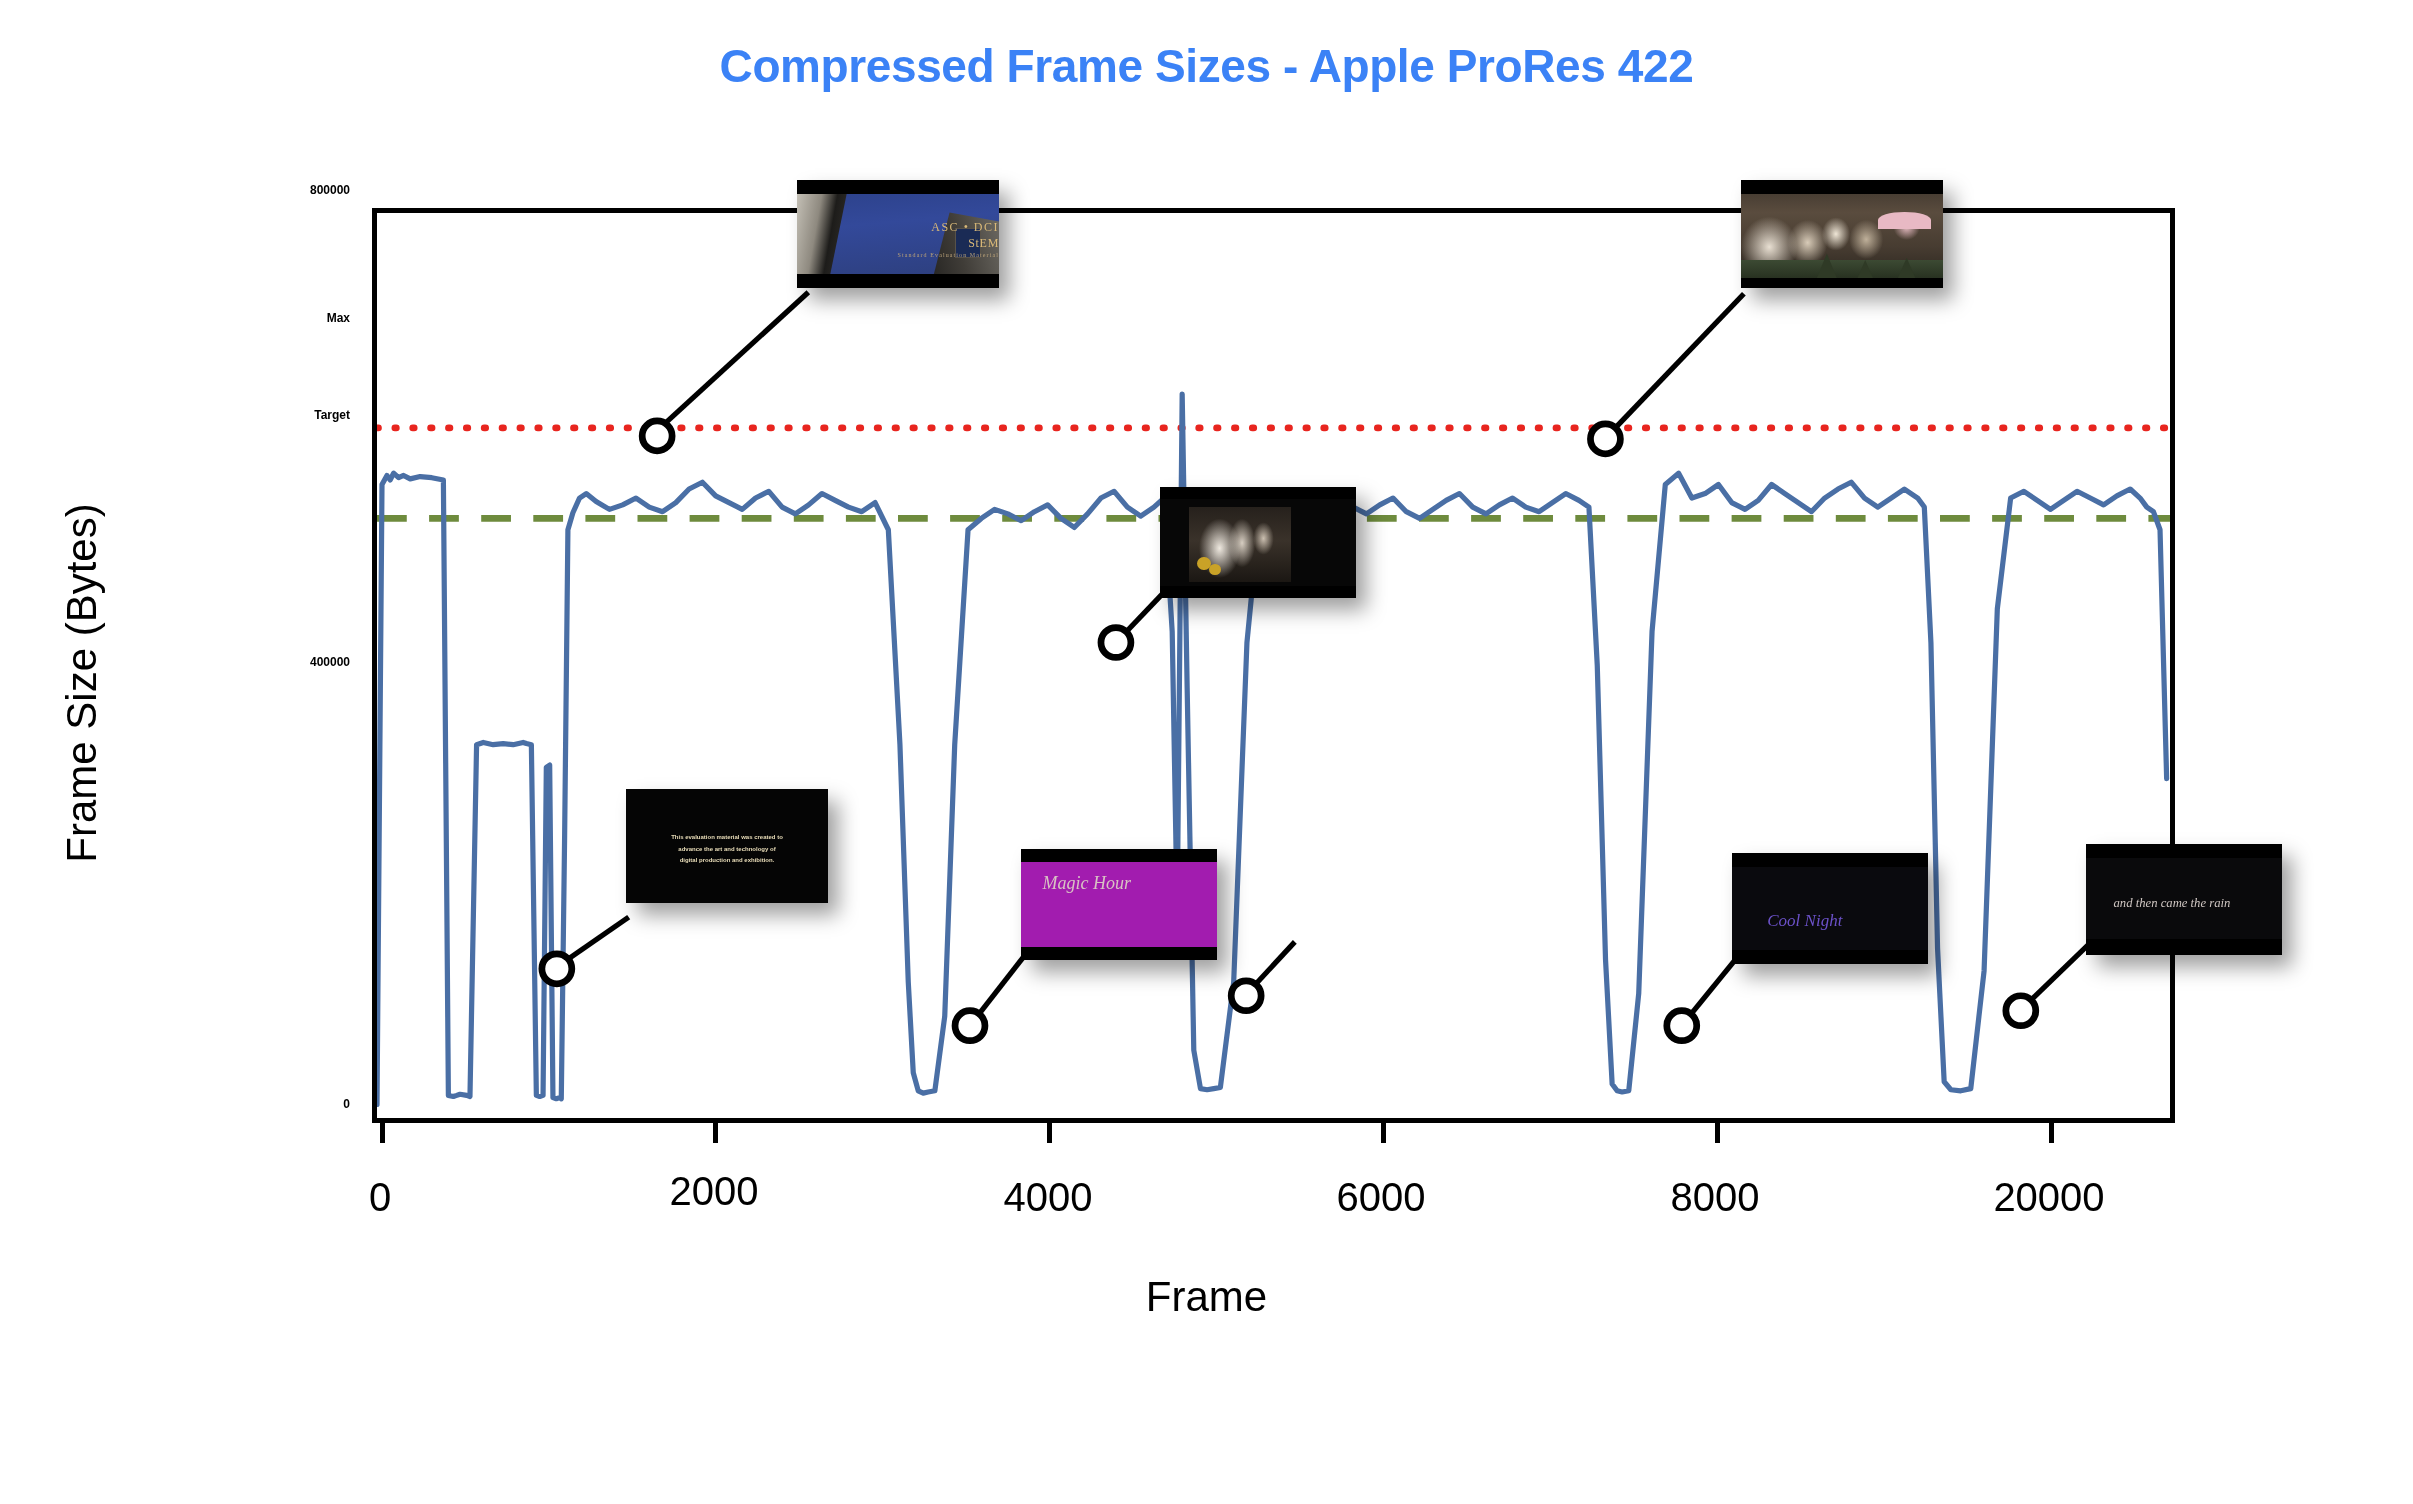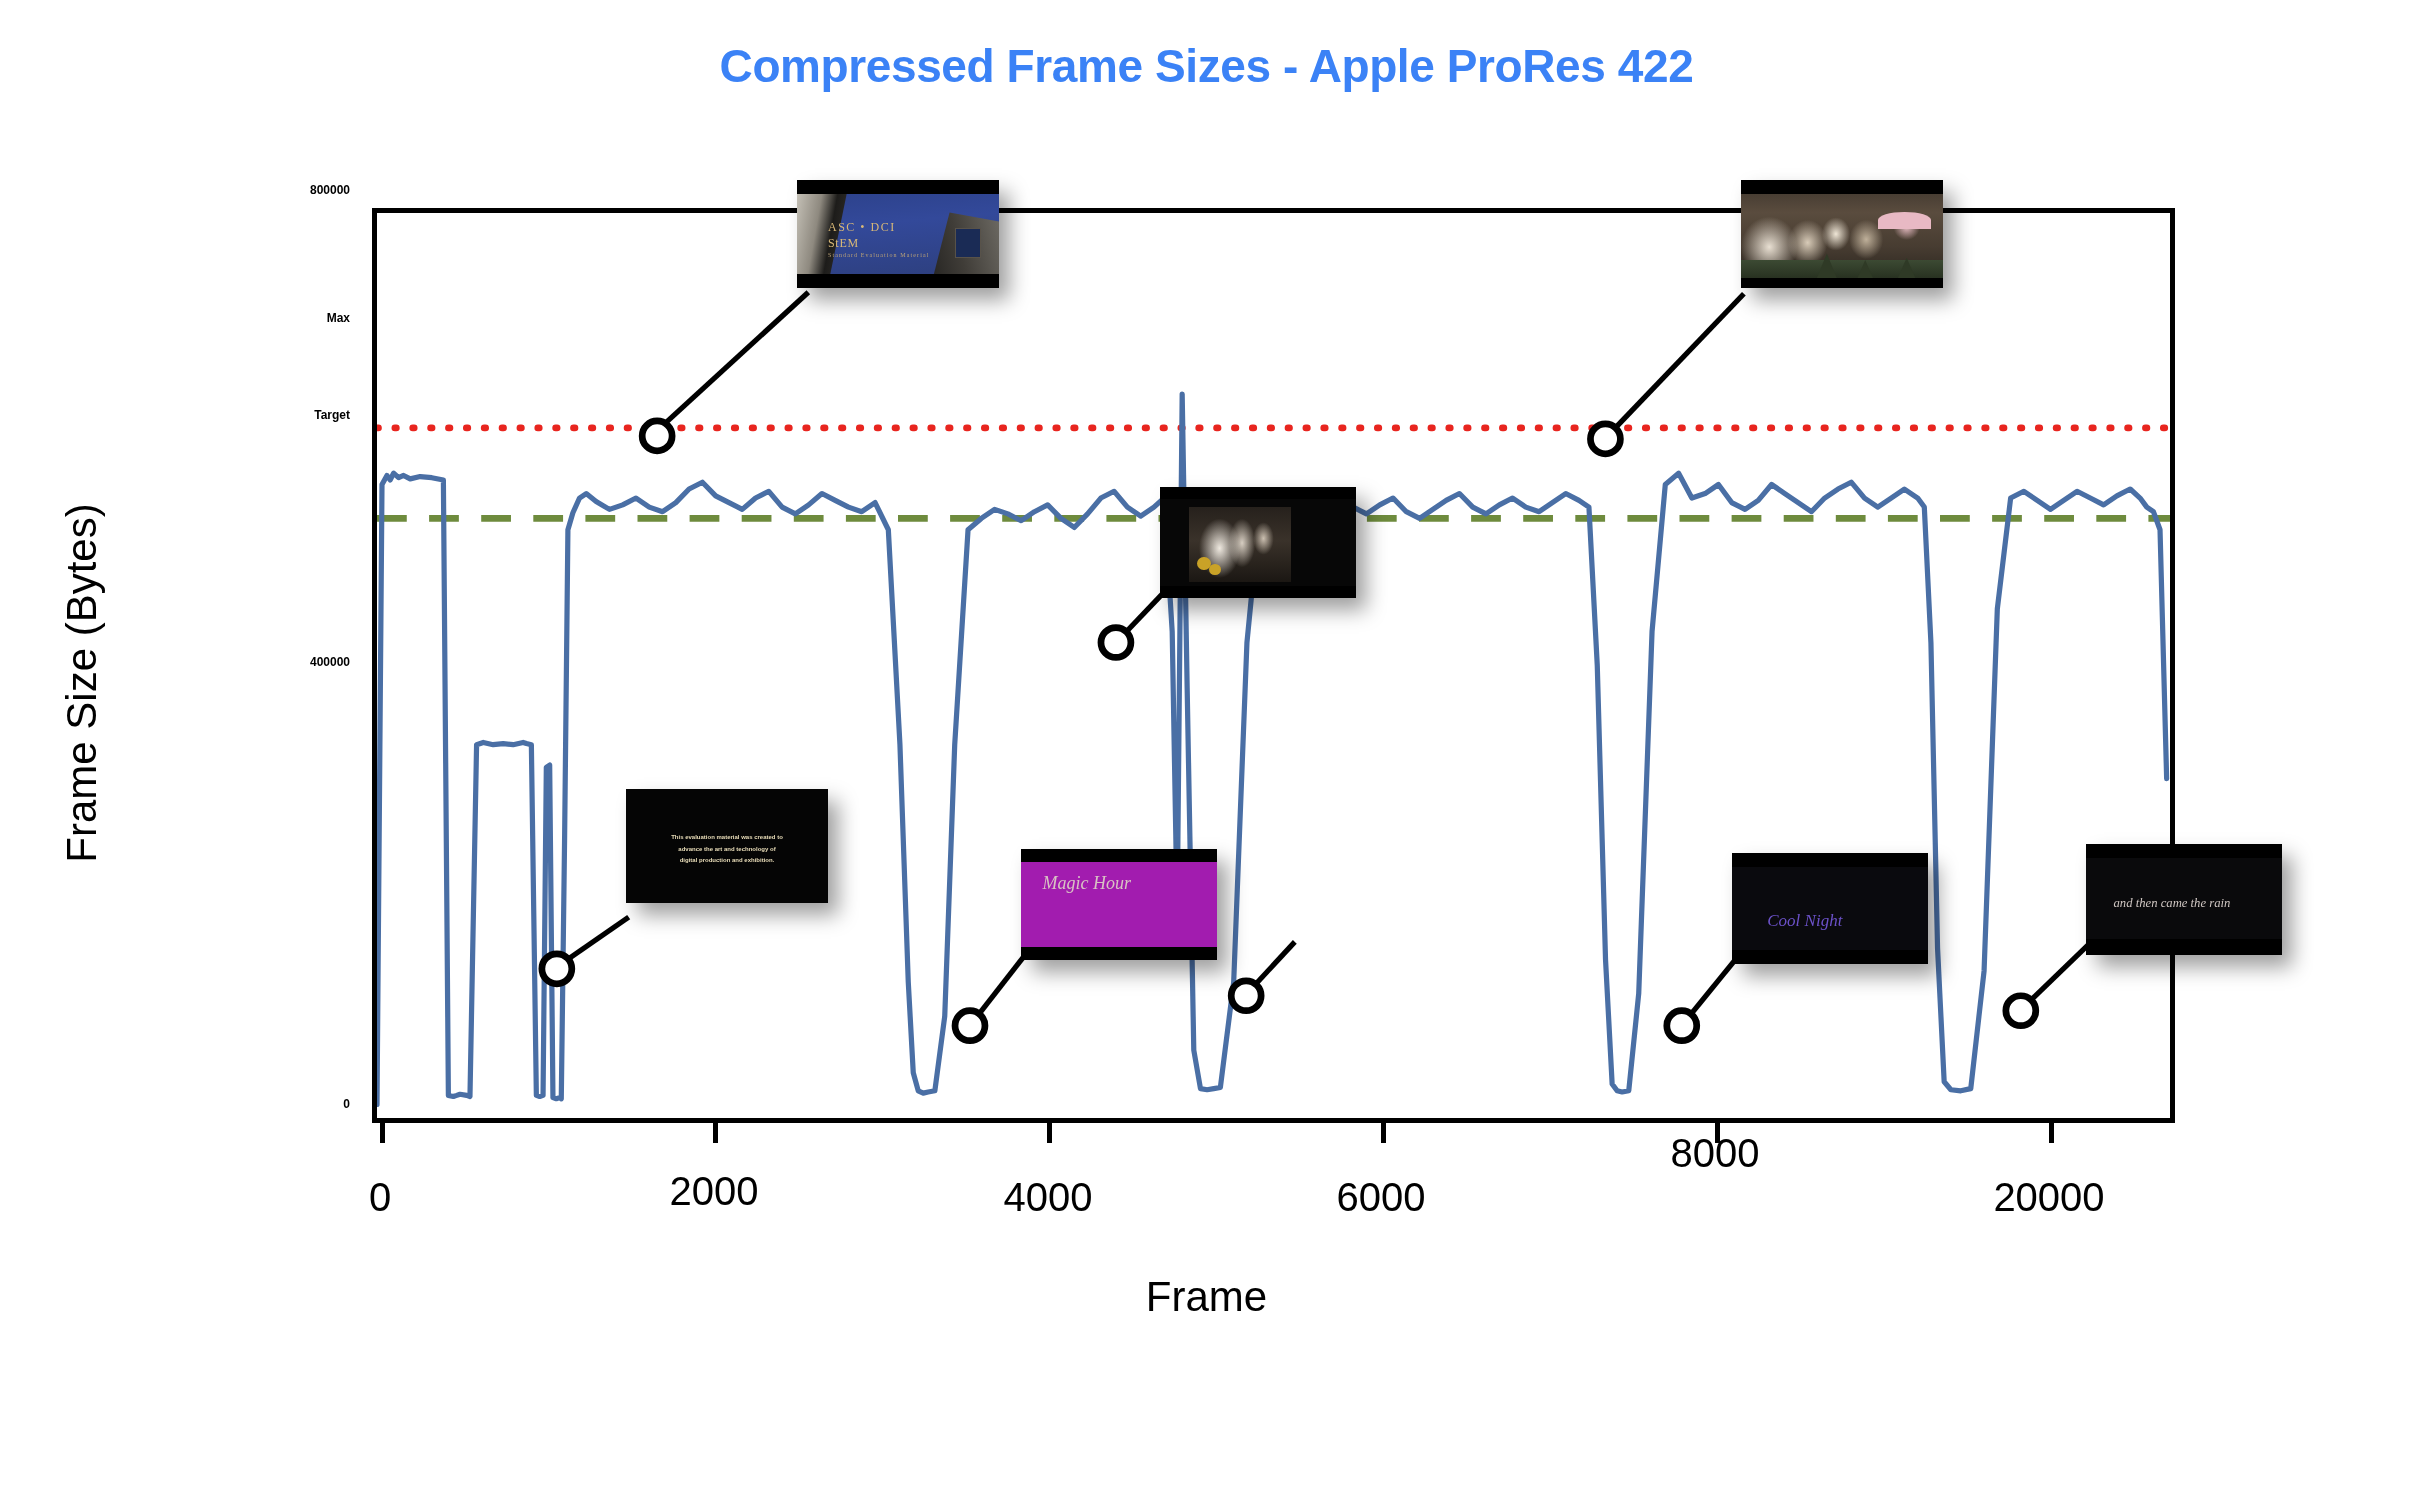--- a/index.html
+++ b/index.html
@@ -82,22 +82,22 @@
   .stem-sky{position:absolute;left:0;top:0;width:100%;height:100%;
     background:linear-gradient(175deg,#2a3f86 0%,#33499a 40%,#2c3d78 100%);}
   .stem-bldg-l{position:absolute;left:0;top:0;width:26%;height:100%;
     background:linear-gradient(100deg,#c9c5bb 0%,#8e897f 38%,#1d1c1a 60%,#3a3732 100%);
     clip-path:polygon(0 0,100% 0,58% 100%,0 100%);}
   .stem-bldg-r{position:absolute;right:0;top:30%;width:34%;height:70%;
     background:linear-gradient(255deg,#6d6a63 0%,#403d38 55%,#232220 100%);
     clip-path:polygon(28% 0,100% 12%,100% 100%,0 100%);}
   .stem-win{position:absolute;background:#1a2b55;border:1.5px solid #585249;}
   .stem-txt1,.stem-txt2,.stem-txt3{
-    position:absolute;left:0;width:100%;text-align:left;
-    font-family:"Liberation Serif",serif;color:#d8b878;white-space:nowrap;padding-left:31px;}
+    position:absolute;left:0;width:100%;text-align:right;
+    font-family:"Liberation Serif",serif;color:#d8b878;white-space:nowrap;}
 
   
   .crowd{position:absolute;left:0;top:0;width:100%;height:100%;
     background:
       radial-gradient(ellipse 20% 40% at 14% 62%, #e8dfd2 0%, rgba(232,223,210,0) 70%),
       radial-gradient(ellipse 14% 30% at 33% 58%, #d8cbb8 0%, rgba(216,203,184,0) 70%),
       radial-gradient(ellipse 10% 22% at 47% 50%, #efe6d6 0%, rgba(239,230,214,0) 70%),
       radial-gradient(ellipse 12% 26% at 62% 55%, #bfb09a 0%, rgba(191,176,154,0) 70%),
       radial-gradient(ellipse 9% 16% at 82% 44%, #e3b9bf 0%, rgba(227,185,191,0) 72%),
       linear-gradient(180deg,#3b332b 0%,#5a4c3e 30%,#473c31 62%,#24201b 100%);}
@@ -146,21 +146,21 @@
   <div class="xtickmark" style="left:713px;"></div>
   <div class="xtickmark" style="left:1047px;"></div>
   <div class="xtickmark" style="left:1381px;"></div>
   <div class="xtickmark" style="left:1715px;"></div>
   <div class="xtickmark" style="left:2049px;"></div>
 
   <div class="xtick" style="left:260px;top:1175px;">0</div>
   <div class="xtick" style="left:594px;top:1169px;">2000</div>
   <div class="xtick" style="left:928px;top:1175px;">4000</div>
   <div class="xtick" style="left:1261px;top:1175px;">6000</div>
-  <div class="xtick" style="left:1595px;top:1131px;text-align:center;">8000</div>
+  <div class="xtick" style="left:1595px;top:1175px;text-align:center;">8000</div>
   <div class="xtick" style="left:1929px;top:1175px;">20000</div>
 
   <div class="xlabel">Frame</div>
 
   <div id="plot">
     <svg id="plotsvg" viewBox="0 0 2409 1222" preserveAspectRatio="none">
       <line id="maxline" x1="0" y1="290.225" x2="2409" y2="290.225" stroke="#E8251F" stroke-width="9" stroke-dasharray="2 22" stroke-linecap="round"></line>
       <line id="targetline" x1="0" y1="412.42500000000007" x2="2409" y2="412.42500000000007" stroke="#6E8B3D" stroke-width="9" stroke-dasharray="40 30"></line>
       <polyline id="series0" fill="none" stroke="#4A6FA5" stroke-width="7" stroke-linejoin="round" stroke-linecap="round" points="0.0,1203.7 6.7,366.6 13.4,354.4 17.8,360.5 22.3,351.3 29.0,357.4 35.7,354.4 44.6,359.0 58.0,355.9 73.6,357.4 89.2,360.5 95.9,1191.5 102.6,1193.0 107.1,1191.5 111.5,1189.9 120.5,1191.5 124.9,1193.0 133.8,717.9 142.8,714.9 156.1,717.9 169.5,716.4 182.9,717.9 196.3,714.9 200.8,716.4 207.4,717.9 214.1,1191.5 218.6,1193.0 223.1,1191.5 227.5,748.5 232.0,745.4 236.4,1194.5 240.9,1196.0 245.4,1194.5 247.6,1196.0 252.1,840.1 256.5,427.7 263.2,404.8 272.1,384.9 281.1,378.8 294.4,389.5 312.3,400.2 330.1,394.1 348.0,384.9 365.8,397.1 383.7,403.3 401.5,391.0 419.3,372.7 437.2,363.5 455.0,381.9 472.9,391.0 490.7,400.2 508.6,384.9 526.4,375.8 544.3,397.1 562.1,406.3 579.9,394.1 597.8,378.8 615.6,388.0 633.5,397.1 651.3,403.3 669.2,391.0 687.0,427.7 702.6,717.9 713.8,1038.7 720.5,1160.9 727.2,1185.3 733.9,1188.4 740.5,1186.9 749.5,1185.3 762.8,1084.5 776.2,717.9 794.1,427.7 811.9,412.4 829.8,400.2 847.6,406.3 865.5,415.5 883.3,403.3 901.1,394.1 919.0,412.4 936.8,424.6 954.7,406.3 972.5,384.9 990.4,375.8 1008.2,397.1 1026.1,409.4 1043.9,397.1 1057.3,384.9 1068.4,565.2 1075.1,947.0 1081.8,244.4 1088.5,641.6 1097.4,1130.3 1106.4,1182.3 1115.3,1183.8 1124.2,1182.3 1133.1,1180.8 1151.0,1038.7 1168.8,580.4 1186.7,397.1 1204.5,384.9 1222.3,400.2 1240.2,412.4 1258.0,403.3 1275.9,391.0 1293.7,378.8 1311.6,397.1 1329.4,406.3 1347.3,394.1 1365.1,384.9 1382.9,403.3 1400.8,412.4 1418.6,400.2 1436.5,388.0 1454.3,378.8 1472.2,397.1 1490.0,406.3 1507.9,394.1 1525.7,384.9 1543.5,397.1 1561.4,403.3 1579.2,391.0 1597.1,378.8 1614.9,388.0 1628.3,397.1 1639.5,611.0 1650.6,1008.1 1659.5,1176.2 1666.2,1185.3 1672.9,1186.9 1681.8,1185.3 1695.2,1054.0 1713.1,565.2 1730.9,366.6 1748.8,351.3 1766.6,384.9 1784.4,378.8 1802.3,366.6 1820.1,391.0 1838.0,400.2 1855.8,388.0 1873.7,366.6 1891.5,378.8 1909.4,391.0 1927.2,403.3 1945.0,384.9 1962.9,372.7 1980.7,363.5 1998.6,384.9 2016.4,397.1 2034.3,384.9 2052.1,372.7 2070.0,384.9 2078.9,397.1 2087.8,580.4 2096.7,992.9 2105.6,1173.1 2114.6,1183.8 2127.9,1185.3 2141.3,1182.3 2159.2,1023.4 2177.0,534.6 2194.9,384.9 2212.7,375.8 2230.6,388.0 2248.4,400.2 2266.2,388.0 2284.1,375.8 2301.9,384.9 2319.8,394.1 2337.6,381.9 2355.5,372.7 2368.8,384.9 2377.8,397.1 2386.7,403.3 2395.6,427.7 2404.5,763.8"></polyline>
     </svg>

